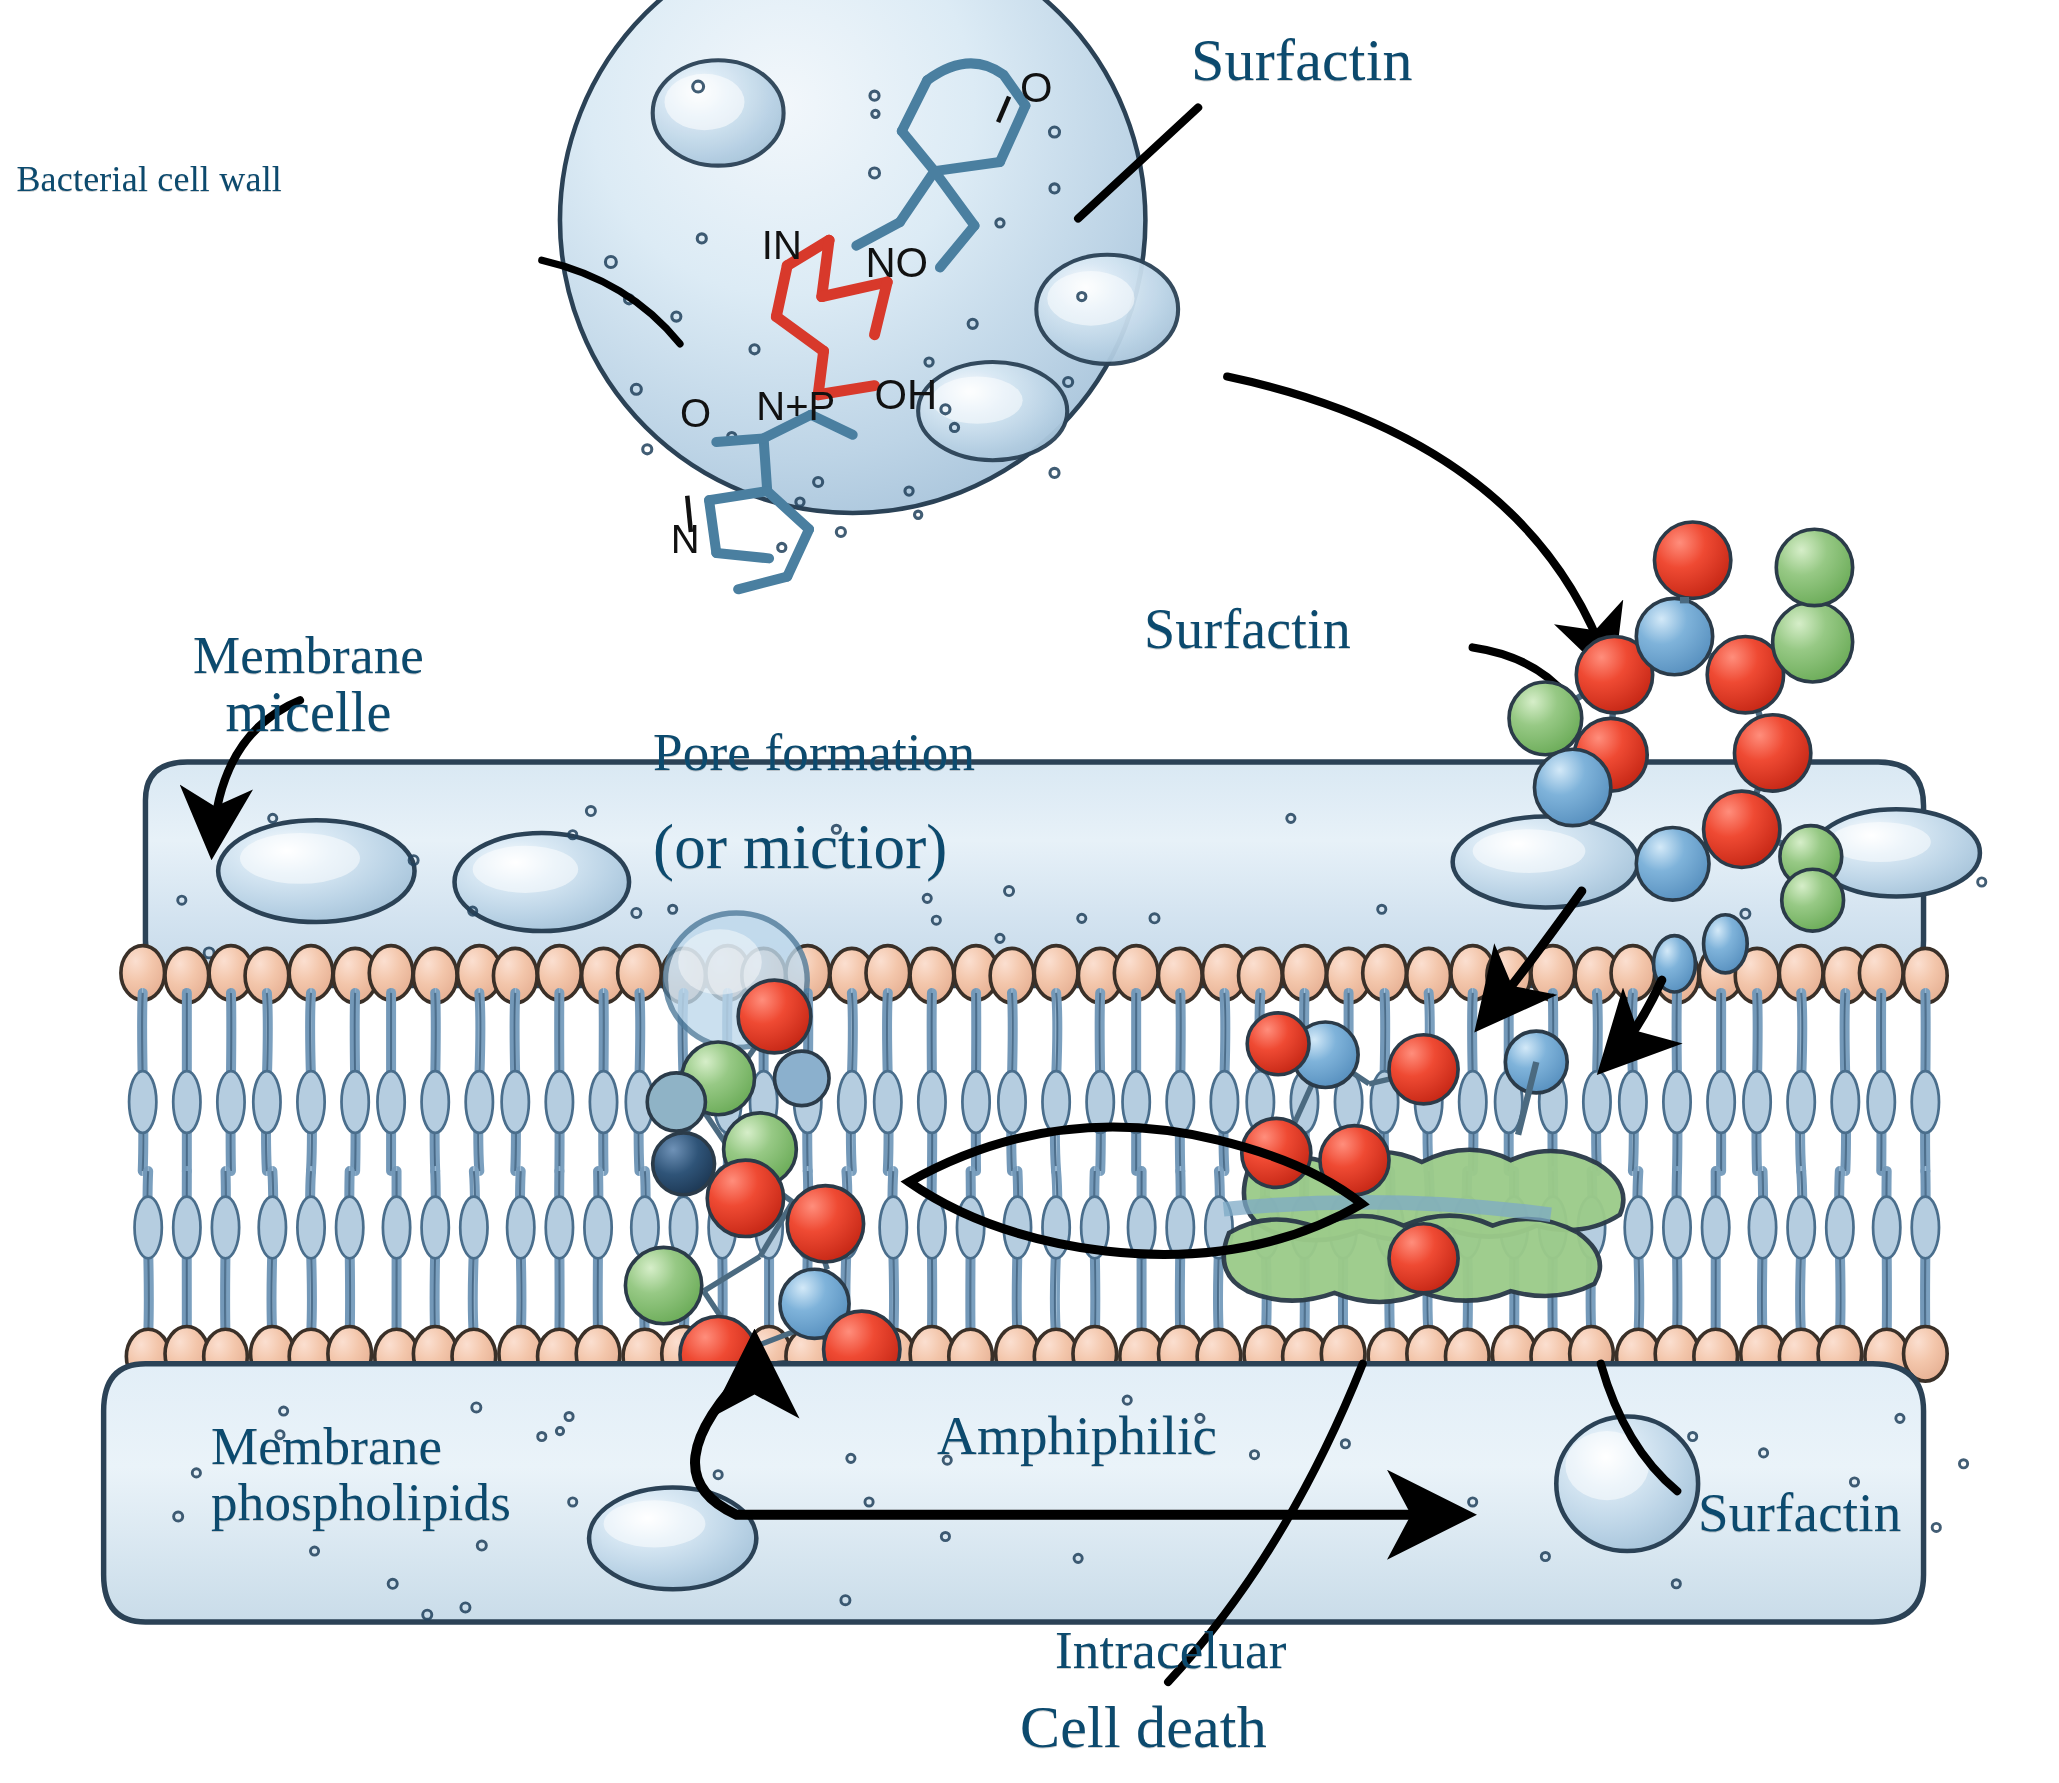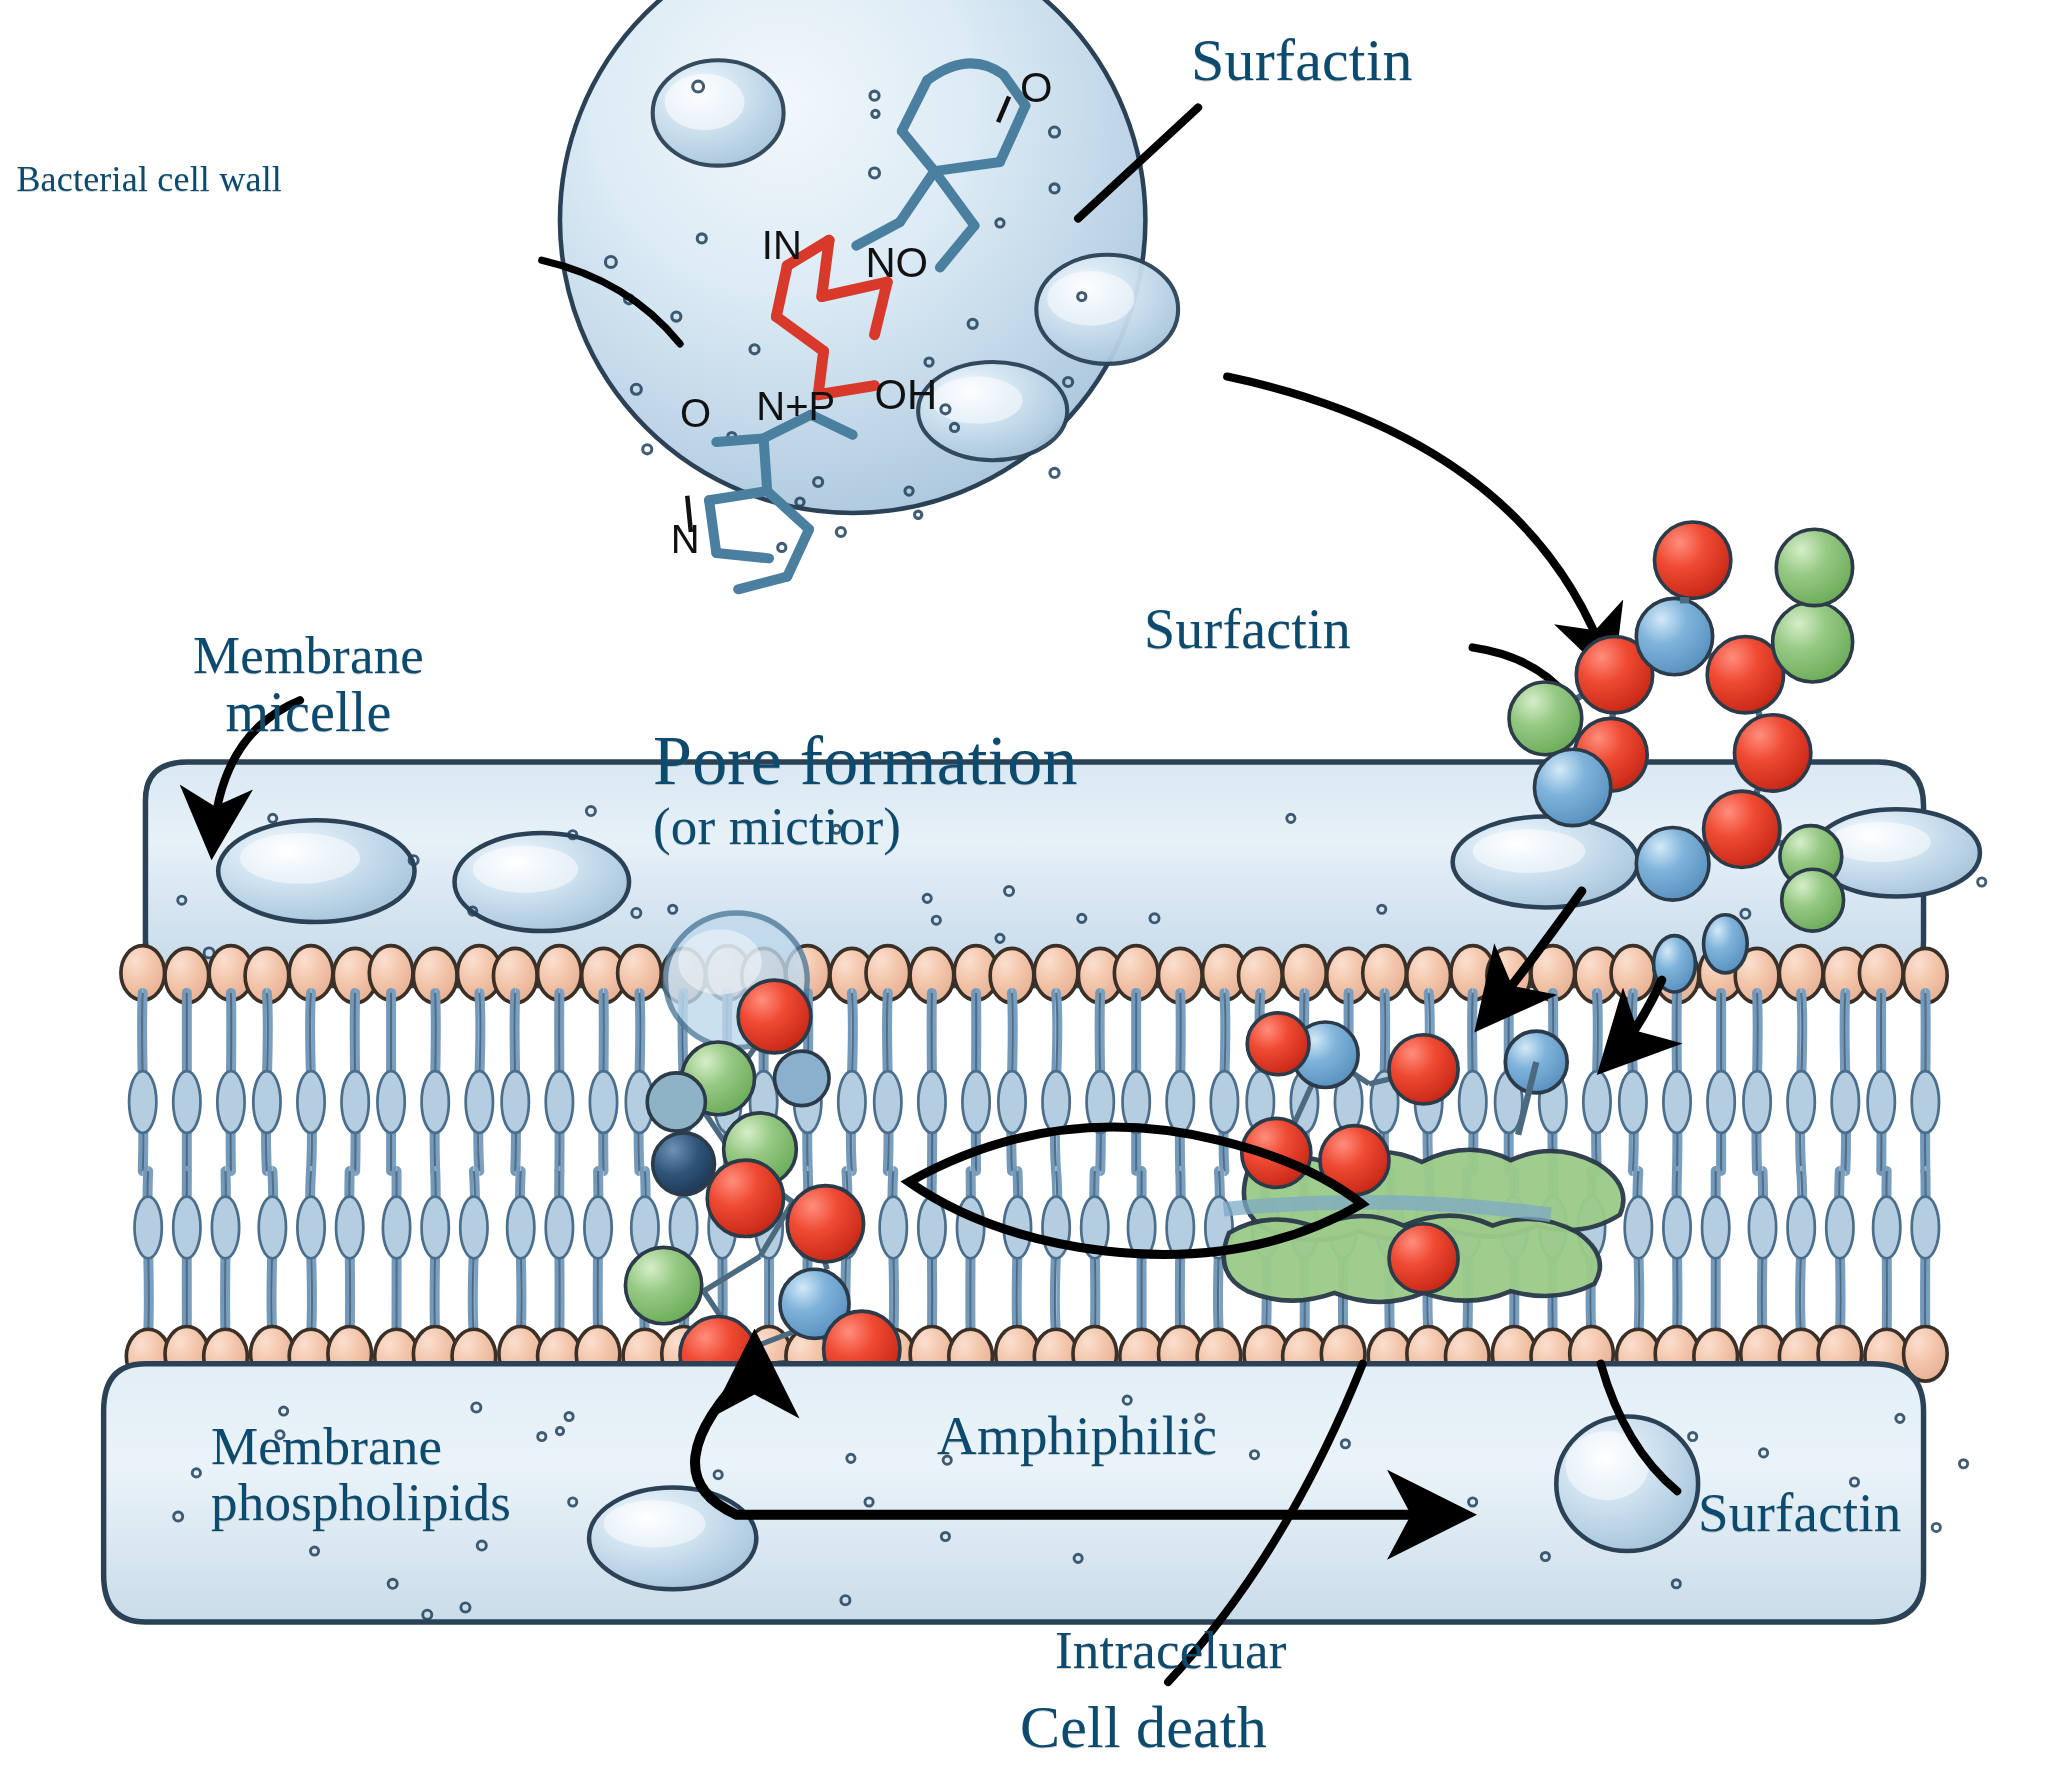--- a/index.html
+++ b/index.html
@@ -920,22 +920,22 @@
 
   <div class="lbl" style="left:1191px; top:29px; font-size:60px;">Surfactin</div>
 
 
   <div style="position:absolute; left:136px; top:627px; width:345px; text-align:center;">
     <div class="lbl" style="position:static; font-size:53px;">Membrane</div>
     <div class="lbl" style="position:static; font-size:56px;">micelle</div>
   </div>
 
   <div style="position:absolute; left:653px; top:724px;">
-    <div class="lbl" style="position:static; font-size:70px;">Pore formation</div>
-    <div class="lbl" style="position:static; font-size:53px;">(or mictior)</div>
+    <div class="lbl" style="position:static; font-size:53px;">Pore formation</div>
+    <div class="lbl" style="position:static; font-size:63px;margin-top:34px;">(or mictior)</div>
   </div>
 
   <div class="lbl" style="left:1144px; top:600px; font-size:56px;">Surfactin</div>
 
   <div style="position:absolute; left:211px; top:1418px;">
     <div class="lbl" style="position:static; font-size:53px;">Membrane</div>
     <div class="lbl" style="position:static; font-size:53px;">phospholipids</div>
   </div>
 
   <div class="lbl" style="left:937px; top:1407px; font-size:55px;">Amphiphilic</div>

